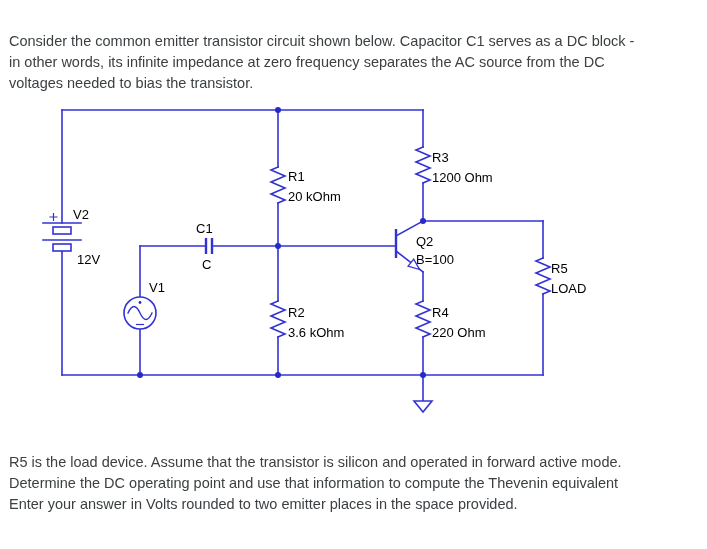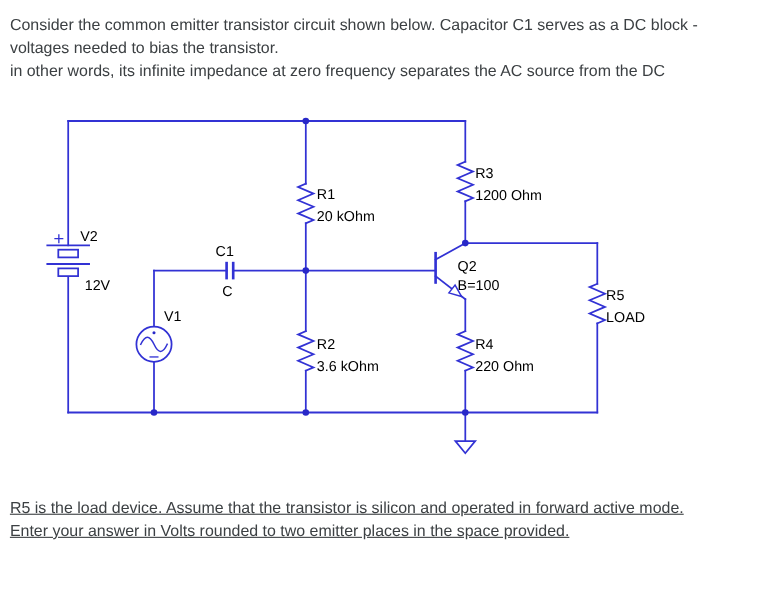--- a/index.html
+++ b/index.html
@@ -11,42 +11,42 @@
     overflow:hidden;
   }
   .para{
     position:absolute;
     left:9px;
     color:#3c4043;
     font-size:14.5px;
     line-height:21px;
     white-space:nowrap;
   }
-  .para-intro{top:13px;}
-  .para-question{top:452px;text-decoration:underline;}
+  .para-intro{top:31px;}
+  .para-question{top:452px;}
   .circuit-svg{position:absolute;left:0;top:0;}
   .wire{fill:none;stroke:#3232d4;stroke-width:1.6;stroke-linecap:square;}
   .wire-thick{fill:none;stroke:#3232d4;stroke-width:2.4;stroke-linecap:butt;}
   .open-shape{fill:#ffffff;stroke:#3232d4;stroke-width:1.6;stroke-linejoin:miter;}
   .dot{fill:#2828c8;stroke:none;}
   .clabel{
     font-family:"Liberation Sans", sans-serif;
     font-size:13px;
     fill:#000000;
   }
 </style>
 </head>
 <body>
 
 <div class="page">
 
   <div class="para para-intro">
     <div>Consider the common emitter transistor circuit shown below. Capacitor C1 serves as a DC block -</div>
+    <div>in other words, its infinite impedance at zero frequency separates the AC source from the DC</div>
     <div>voltages needed to bias the transistor.</div>
-    <div>in other words, its infinite impedance at zero frequency separates the AC source from the DC</div>
   </div>
 
   <svg class="circuit-svg" width="707" height="549" viewBox="0 0 707 549" xmlns="http://www.w3.org/2000/svg">
 
     <g>
       <path class="wire" d="M62,110 H423"></path>
       <path class="wire" d="M62,110 V223"></path>
       <path class="wire" d="M62,251 V375"></path>
       <path class="wire" d="M62,375 H543"></path>
       <path class="wire" d="M278,110 V167"></path>
@@ -129,16 +129,17 @@
       <text class="clabel" x="432" y="337">220 Ohm</text>
       <text class="clabel" x="551" y="273">R5</text>
       <text class="clabel" x="551" y="293">LOAD</text>
       <text class="clabel" x="416" y="246">Q2</text>
       <text class="clabel" x="416" y="264">B=100</text>
     </g>
   </svg>
 
   <div class="para para-question">
     <div>R5 is the load device. Assume that the transistor is silicon and operated in forward active mode.</div>
+    <div>Determine the DC operating point and use that information to compute the Thevenin equivalent</div>
     <div>Enter your answer in Volts rounded to two emitter places in the space provided.</div>
   </div>
 
 </div>
 
 </body></html>

